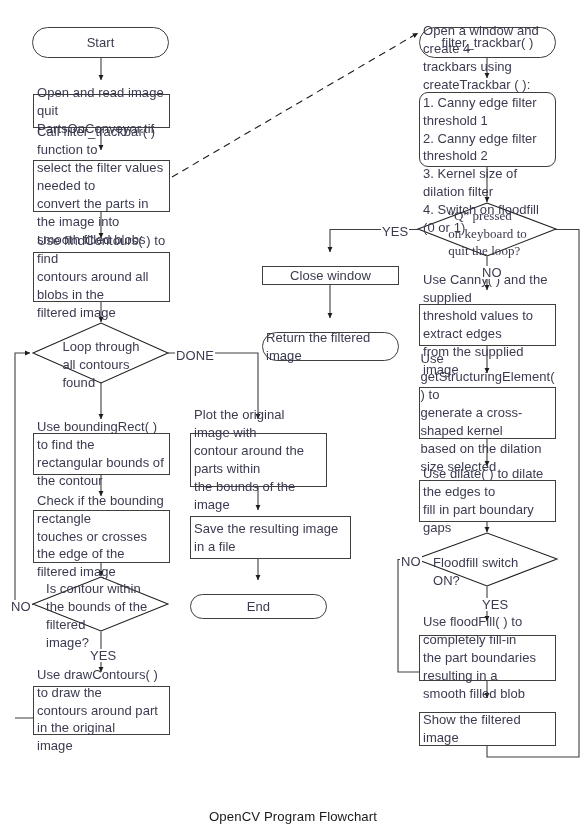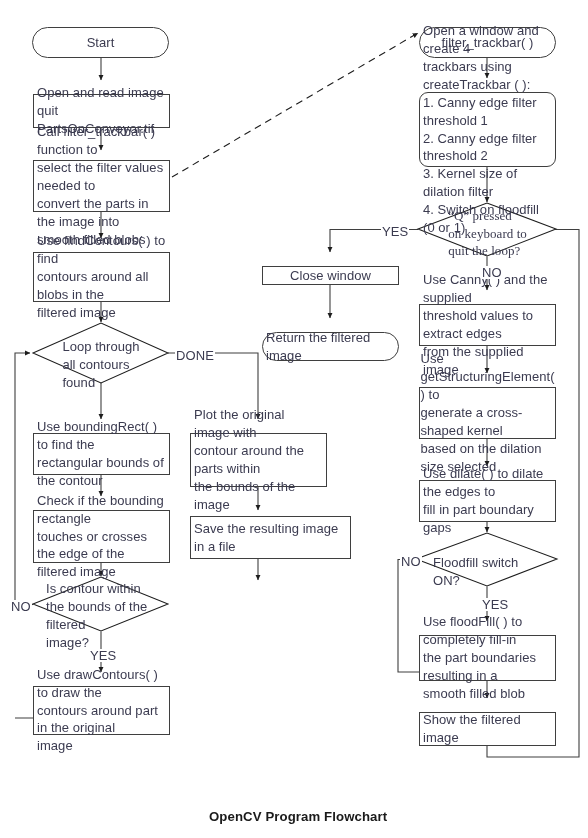--- a/index.html
+++ b/index.html
@@ -196,20 +196,23 @@
   <div class="node process" style="left:190px; top:421px; width:137px; height:54px;">
     <span class="txt">Plot the original image with
 contour around the parts within
 the bounds of the image</span>
   </div>
 
   <div class="node process" style="left:190px; top:504px; width:161px; height:43px;">
     <span class="txt">Save the resulting image in a file</span>
   </div>
 
+  <div class="node terminal" style="left:190px; top:582px; width:137px; height:25px;">
+    <span class="txt">End</span>
+  </div>
 
   <div class="node terminal" style="left:419px; top:15px; width:137px; height:31px;">
     <span class="txt">filter_trackbar( )</span>
   </div>
 
   <div class="node process" style="left:419px; top:80px; width:137px; height:75px;border-radius:9px;">
     <span class="txt">Open a window and create 4
 trackbars using createTrackbar ( ):
 1. Canny edge filter threshold 1
 2. Canny edge filter threshold 2
@@ -255,15 +258,15 @@
   </div>
 
   <div class="edge-label" style="left:175px; top:349px;">DONE</div>
   <div class="edge-label" style="left:10px; top:600px;">NO</div>
   <div class="edge-label" style="left:89px; top:649px;">YES</div>
   <div class="edge-label" style="left:381px; top:225px;">YES</div>
   <div class="edge-label" style="left:481px; top:266px;">NO</div>
   <div class="edge-label" style="left:400px; top:555px;">NO</div>
   <div class="edge-label" style="left:481px; top:598px;">YES</div>
 
-  <div id="figure-caption" style="left:209px; top:809px;font-weight:bold;">OpenCV Program Flowchart</div>
+  <div id="figure-caption" style="left:209px; top:809px;">OpenCV Program Flowchart</div>
 
 </div>
 
 </body></html>

